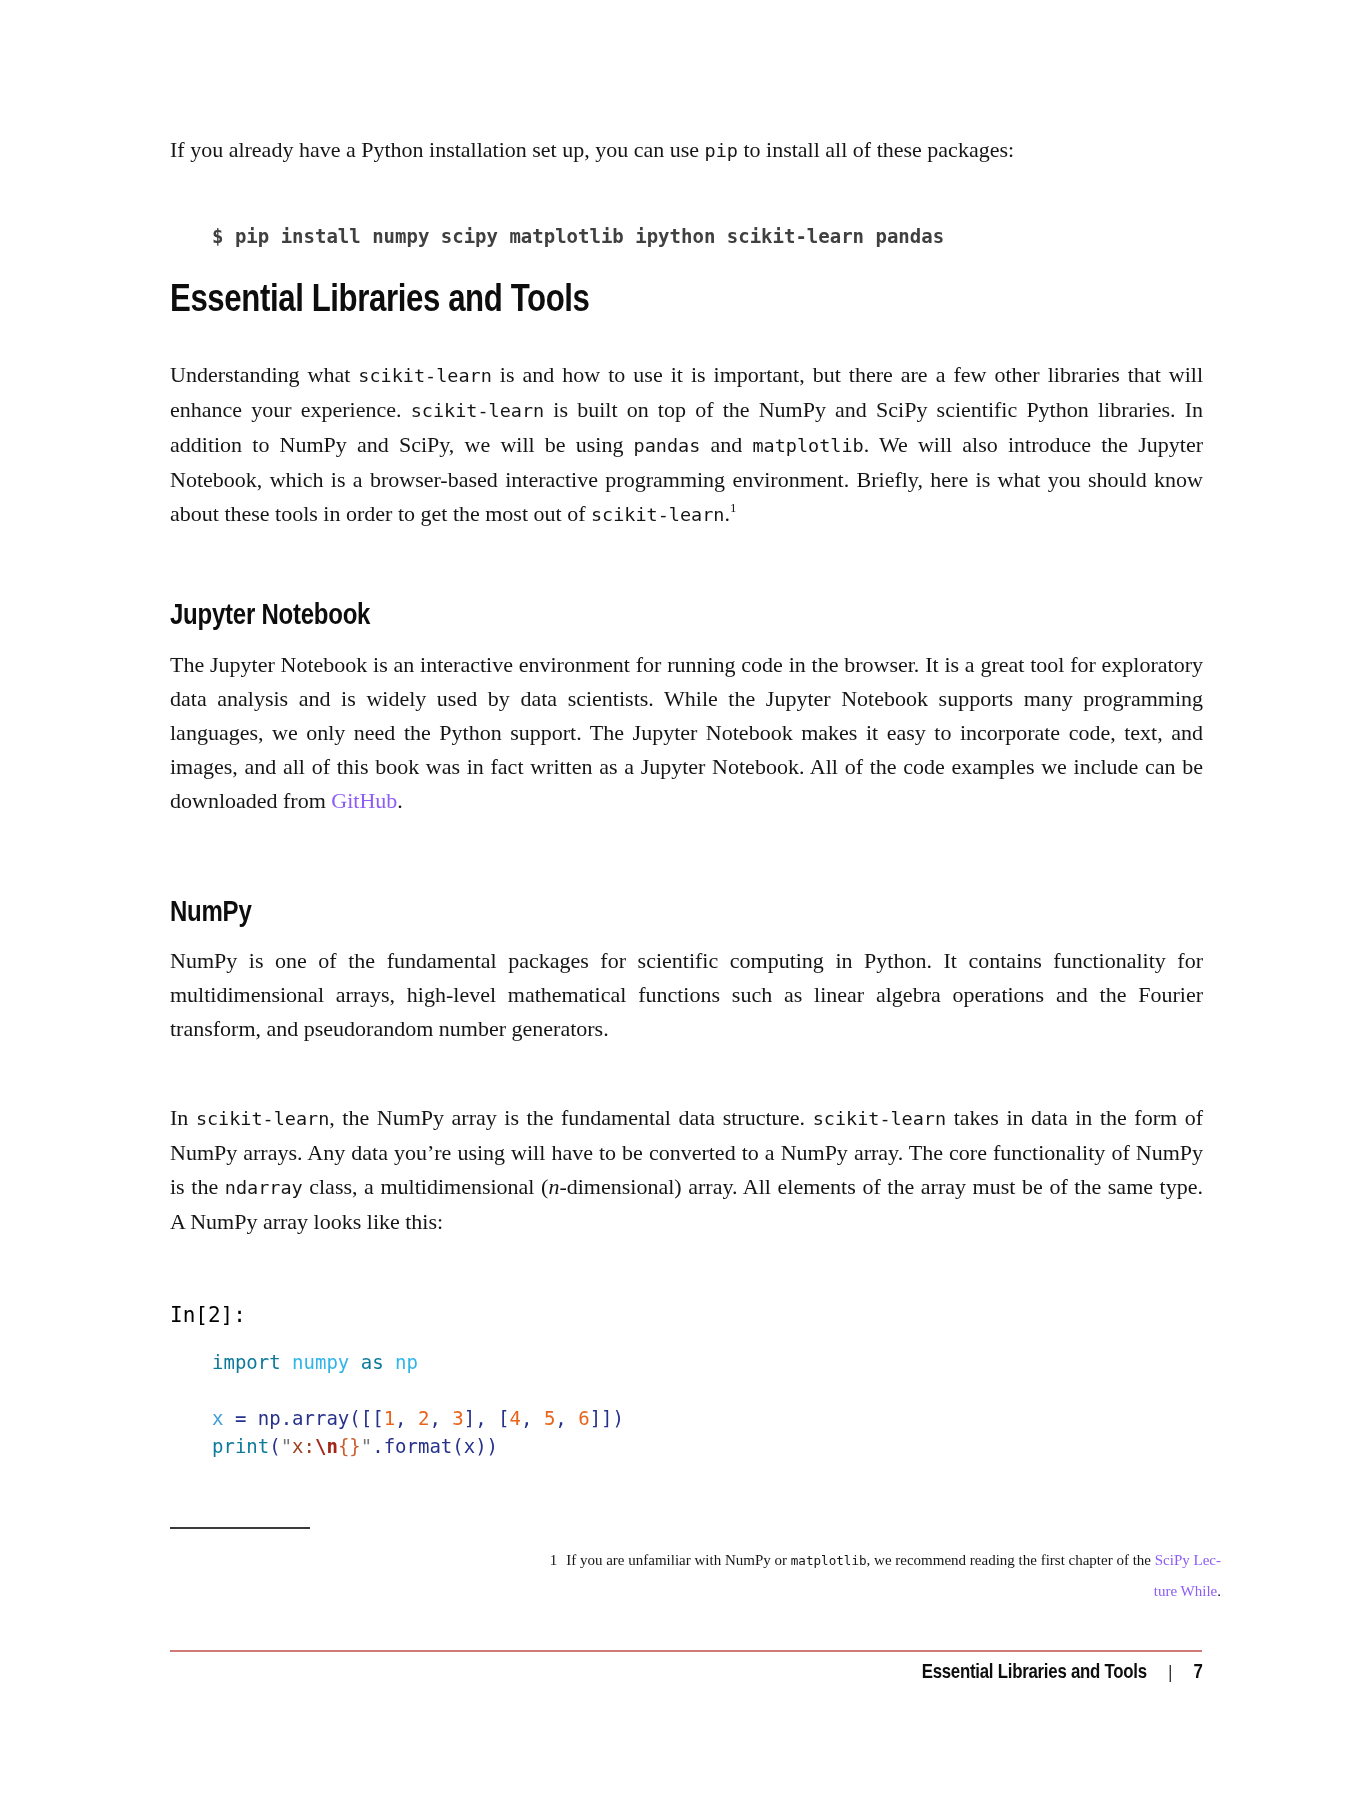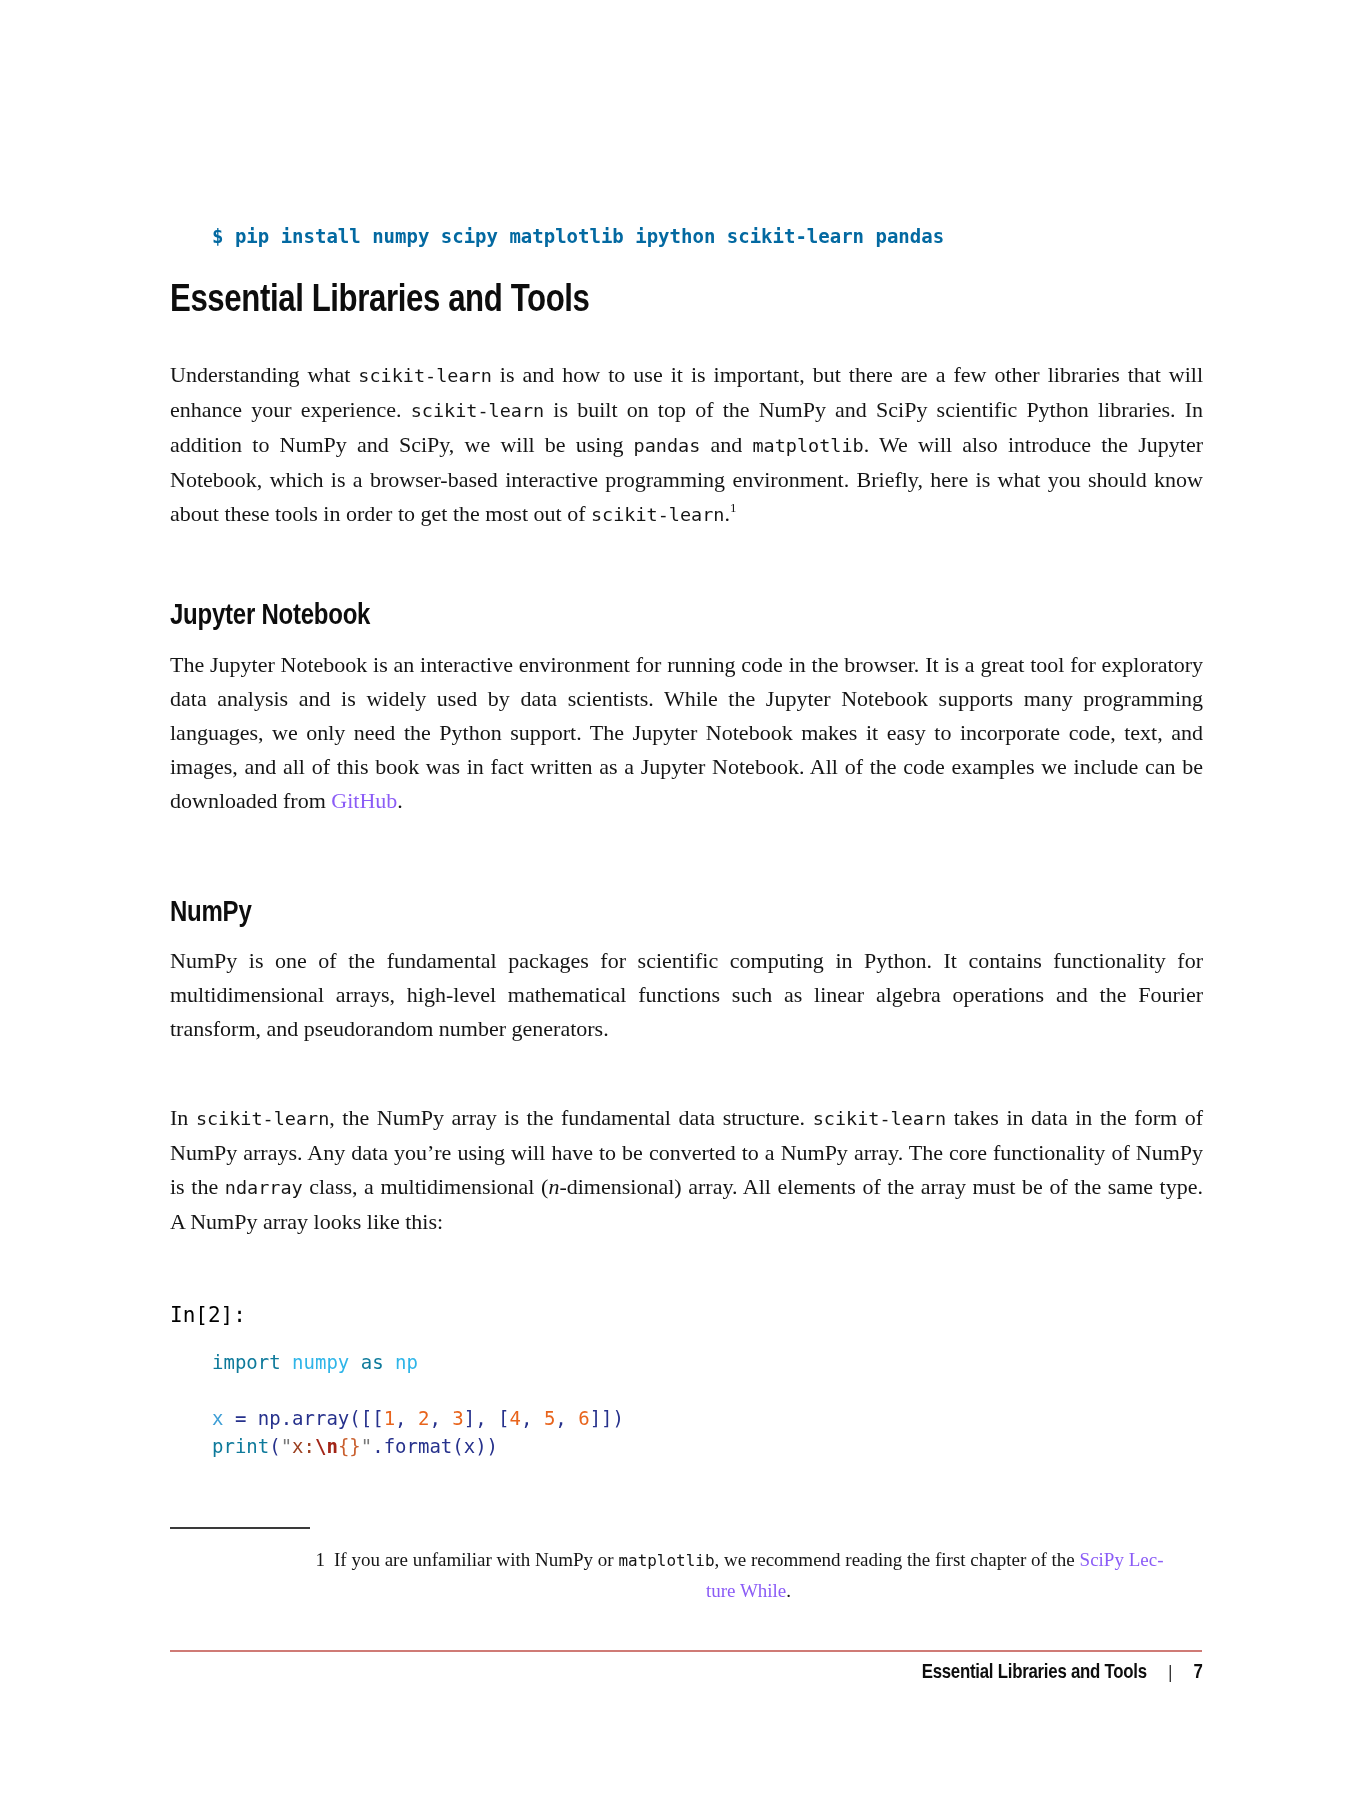--- a/index.html
+++ b/index.html
@@ -22,21 +22,21 @@
     font-size:39px;letter-spacing:-0.5px;white-space:nowrap;
     transform:scaleX(0.80);transform-origin:0 50%;color:#0d0d0d;
   }
   h2.subtitle{
     margin:0;font-family:"Liberation Sans",sans-serif;font-weight:bold;
     font-size:30px;letter-spacing:-0.3px;white-space:nowrap;
     transform:scaleX(0.80);transform-origin:0 50%;color:#0d0d0d;
   }
   .shell{
     left:212px;font-family:"DejaVu Sans Mono",monospace;font-weight:bold;
-    font-size:19px;color:#0369a1;white-space:pre;
+    font-size:19px;color:#404040;white-space:pre;
   }
   .code-label{
     font-family:"DejaVu Sans Mono",monospace;font-weight:normal;
     font-size:21px;color:#000;
   }
   .code-block{
     left:212px;font-family:"DejaVu Sans Mono",monospace;font-size:19px;
     line-height:28px;white-space:pre;
   }
   .code-line{min-height:28px;}
@@ -44,42 +44,43 @@
   .tok-mod{color:#2fb5e8;}
   .tok-var{color:#3f9fd6;}
   .tok-pl{color:#26318c;}
   .tok-num{color:#e8641c;}
   .tok-strq{color:#777777;}
   .tok-str{color:#9c4121;}
   .tok-esc{color:#a22517;font-weight:bold;}
   .tok-interp{color:#c95f2e;}
   .fn-rule{width:140px;border-top:2px solid #3a3a3a;height:0;}
   .footnote{
-    width:1033px;font-size:19px;line-height:30px;text-align:center;
-    padding-left:18px;text-indent:-18px;color:#151515;margin-left:44px;
+    width:1033px;font-size:15px;line-height:30px;text-align:right;
+    padding-left:18px;text-indent:-18px;color:#151515;
   }
   .fn-num{margin-right:9px;}
   .footer-rule{
     position:absolute;left:170px;width:1032px;top:1650px;height:2px;
     background:#cf7b76;
   }
   .footer{
     position:absolute;right:168px;top:1659px;
     font-family:"Liberation Sans",sans-serif;color:#0d0d0d;
     display:flex;align-items:baseline;white-space:nowrap;
     transform:scaleX(0.82);transform-origin:100% 50%;
   }
   .f-sec,.f-page{font-weight:bold;font-size:20.5px;letter-spacing:-0.3px;}
   .f-div{font-weight:normal;font-size:19px;color:#222;margin:0 26px;}
 </style>
 </head>
 <body>
 
 <div class="page">
 
+  <p class="body abs" style="top:133px"><span class="seg-pl">If you already have a Python installation set up, you can use </span><span class="seg-mono">pip</span><span class="seg-pl"> to install all of these packages:</span></p>
 
   <div class="shell abs" style="top:225px">$ pip install numpy scipy matplotlib ipython scikit-learn pandas</div>
 
   <h1 class="title abs" style="top:276px">Essential Libraries and Tools</h1>
 
   <p class="body abs" style="top:358px"><span class="seg-pl">Understanding what </span><span class="seg-mono">scikit-learn</span><span class="seg-pl"> is and how to use it is important, but there are a few other libraries that will enhance your experience. </span><span class="seg-mono">scikit-learn</span><span class="seg-pl"> is built on top of the NumPy and SciPy scientific Python libraries. In addition to NumPy and SciPy, we will be using </span><span class="seg-mono">pandas</span><span class="seg-pl"> and </span><span class="seg-mono">matplotlib</span><span class="seg-pl">. We will also introduce the Jupyter Notebook, which is a browser-based interactive programming environment. Briefly, here is what you should know about these tools in order to get the most out of </span><span class="seg-mono">scikit-learn</span><span class="seg-pl">.</span><span class="seg-sup">1</span></p>
 
   <h2 class="subtitle abs" style="top:597px">Jupyter Notebook</h2>
 
   <p class="body abs" style="top:648px"><span class="seg-pl">The Jupyter Notebook is an interactive environment for running code in the browser. It is a great tool for exploratory data analysis and is widely used by data scientists. While the Jupyter Notebook supports many programming languages, we only need the Python support. The Jupyter Notebook makes it easy to incorporate code, text, and images, and all of this book was in fact written as a Jupyter Notebook. All of the code examples we include can be downloaded from </span><span class="seg-link">GitHub</span><span class="seg-pl">.</span></p>

